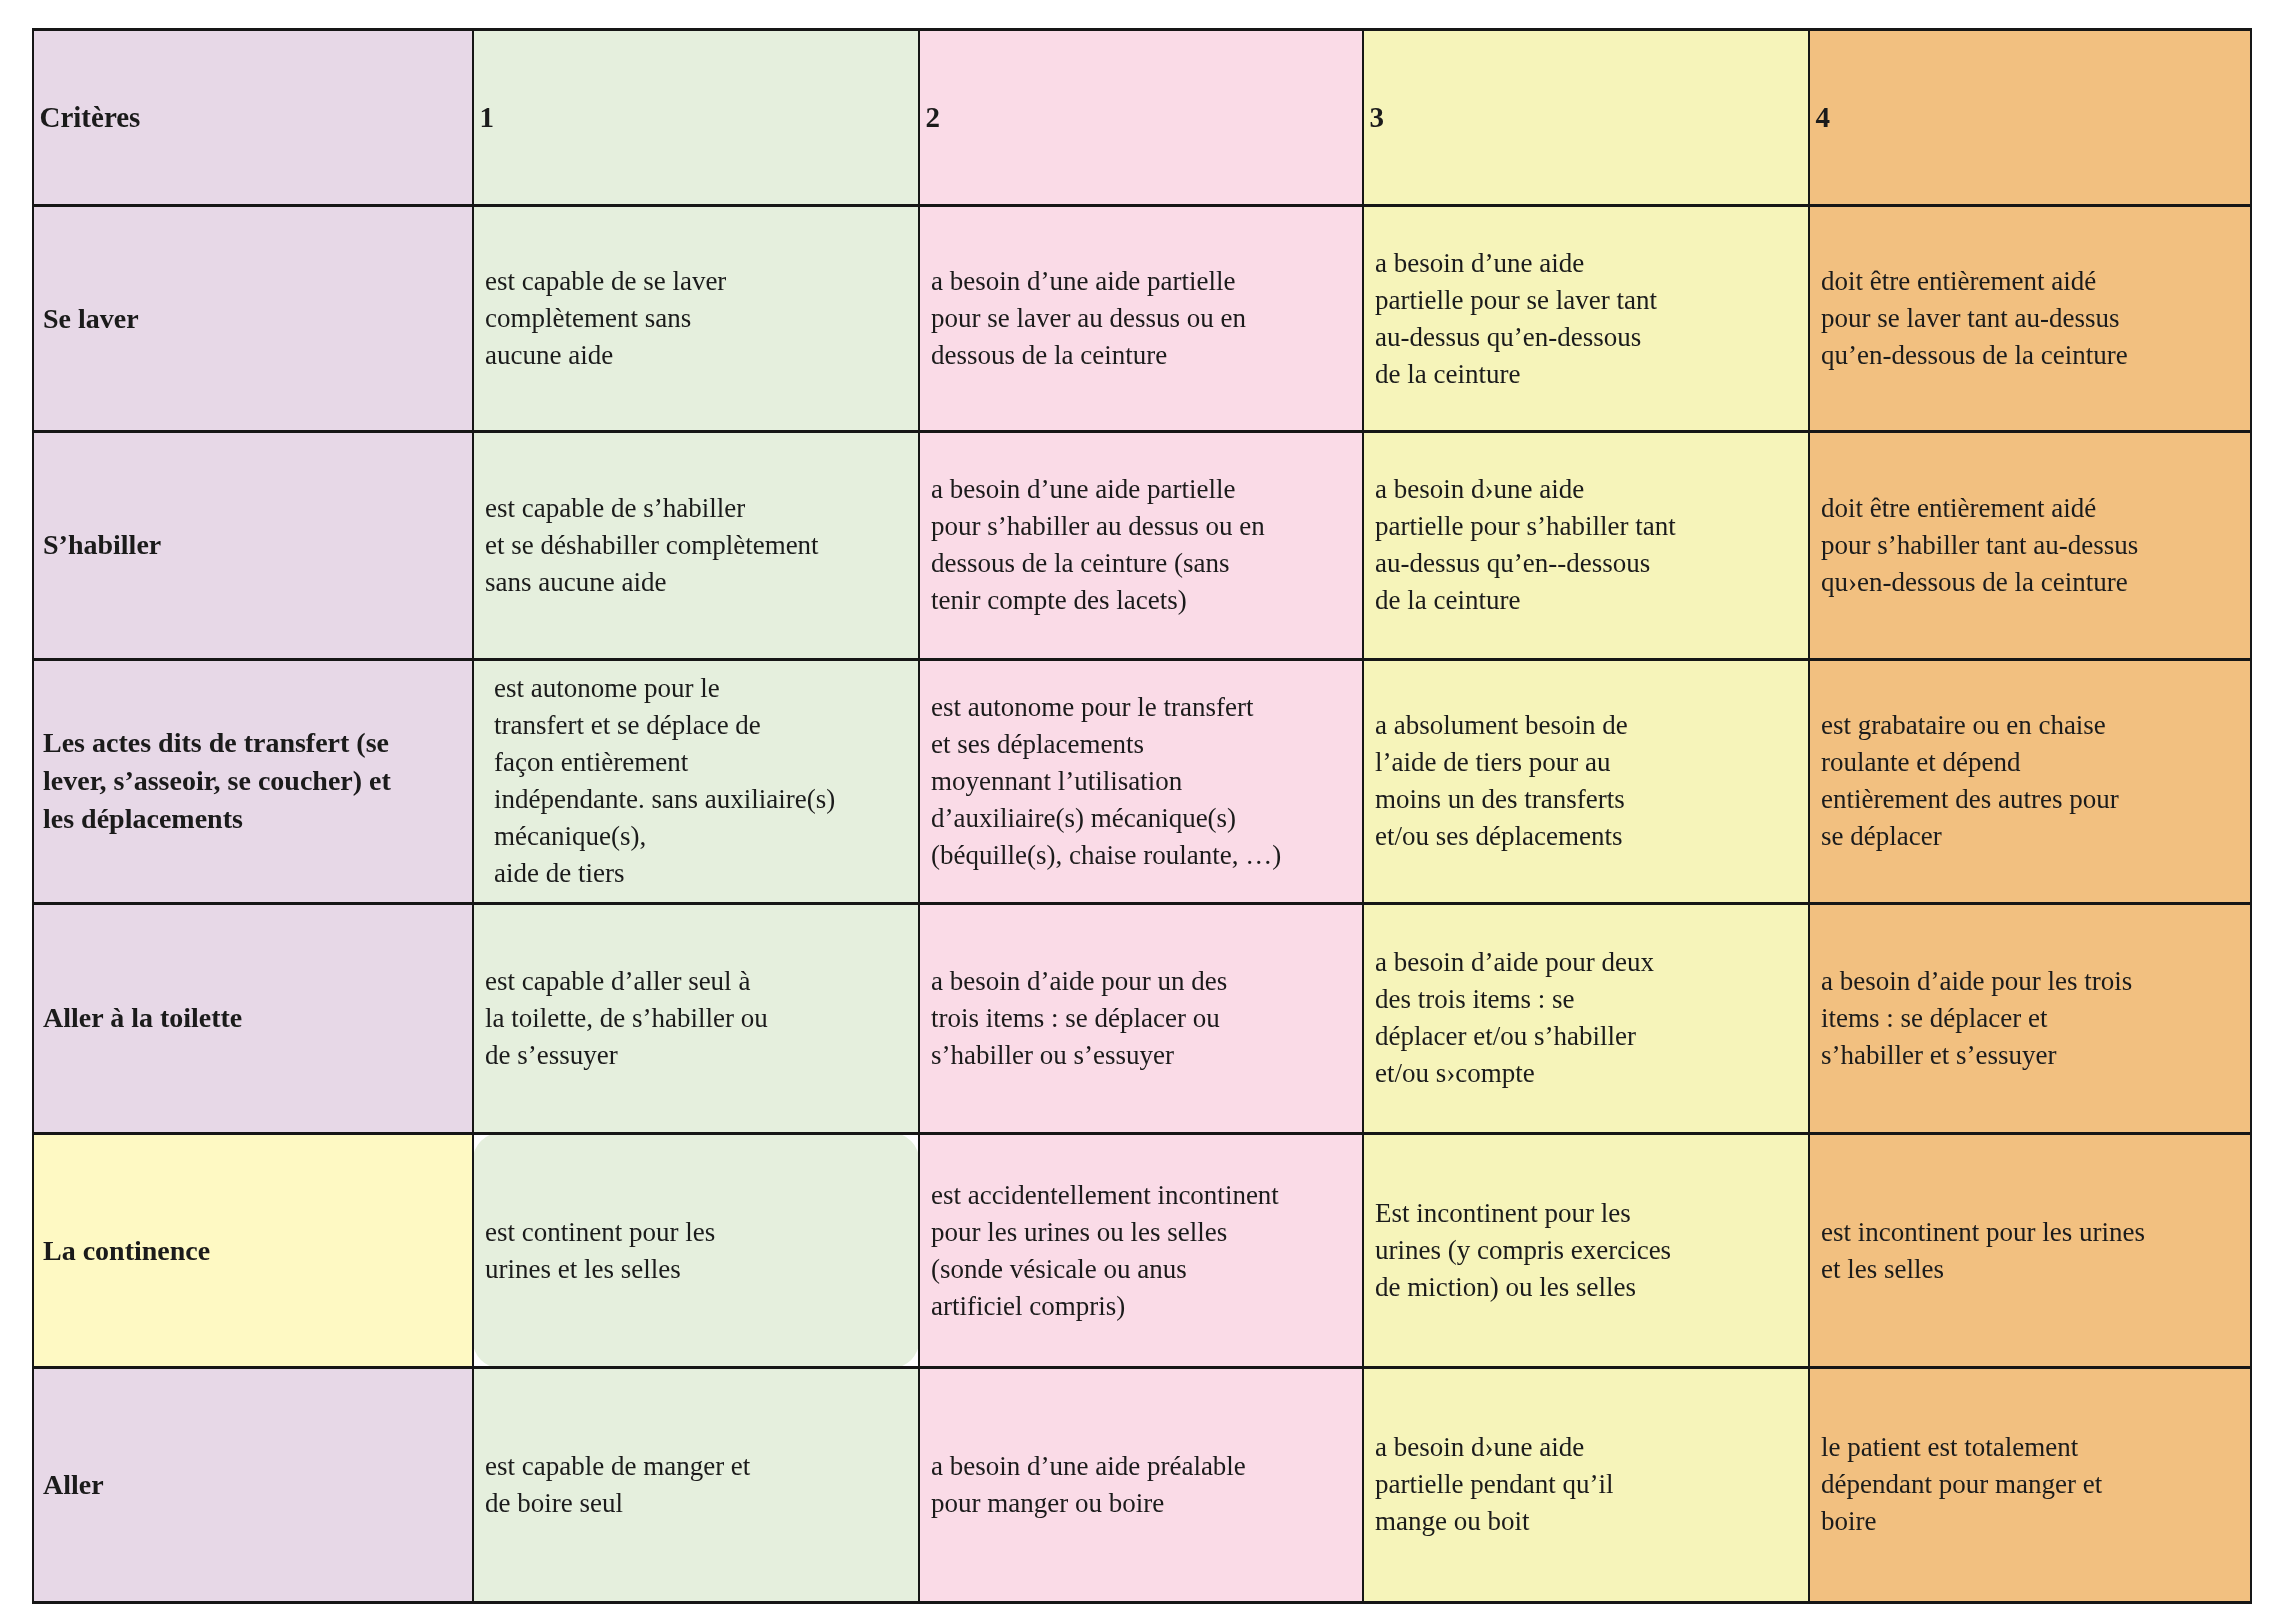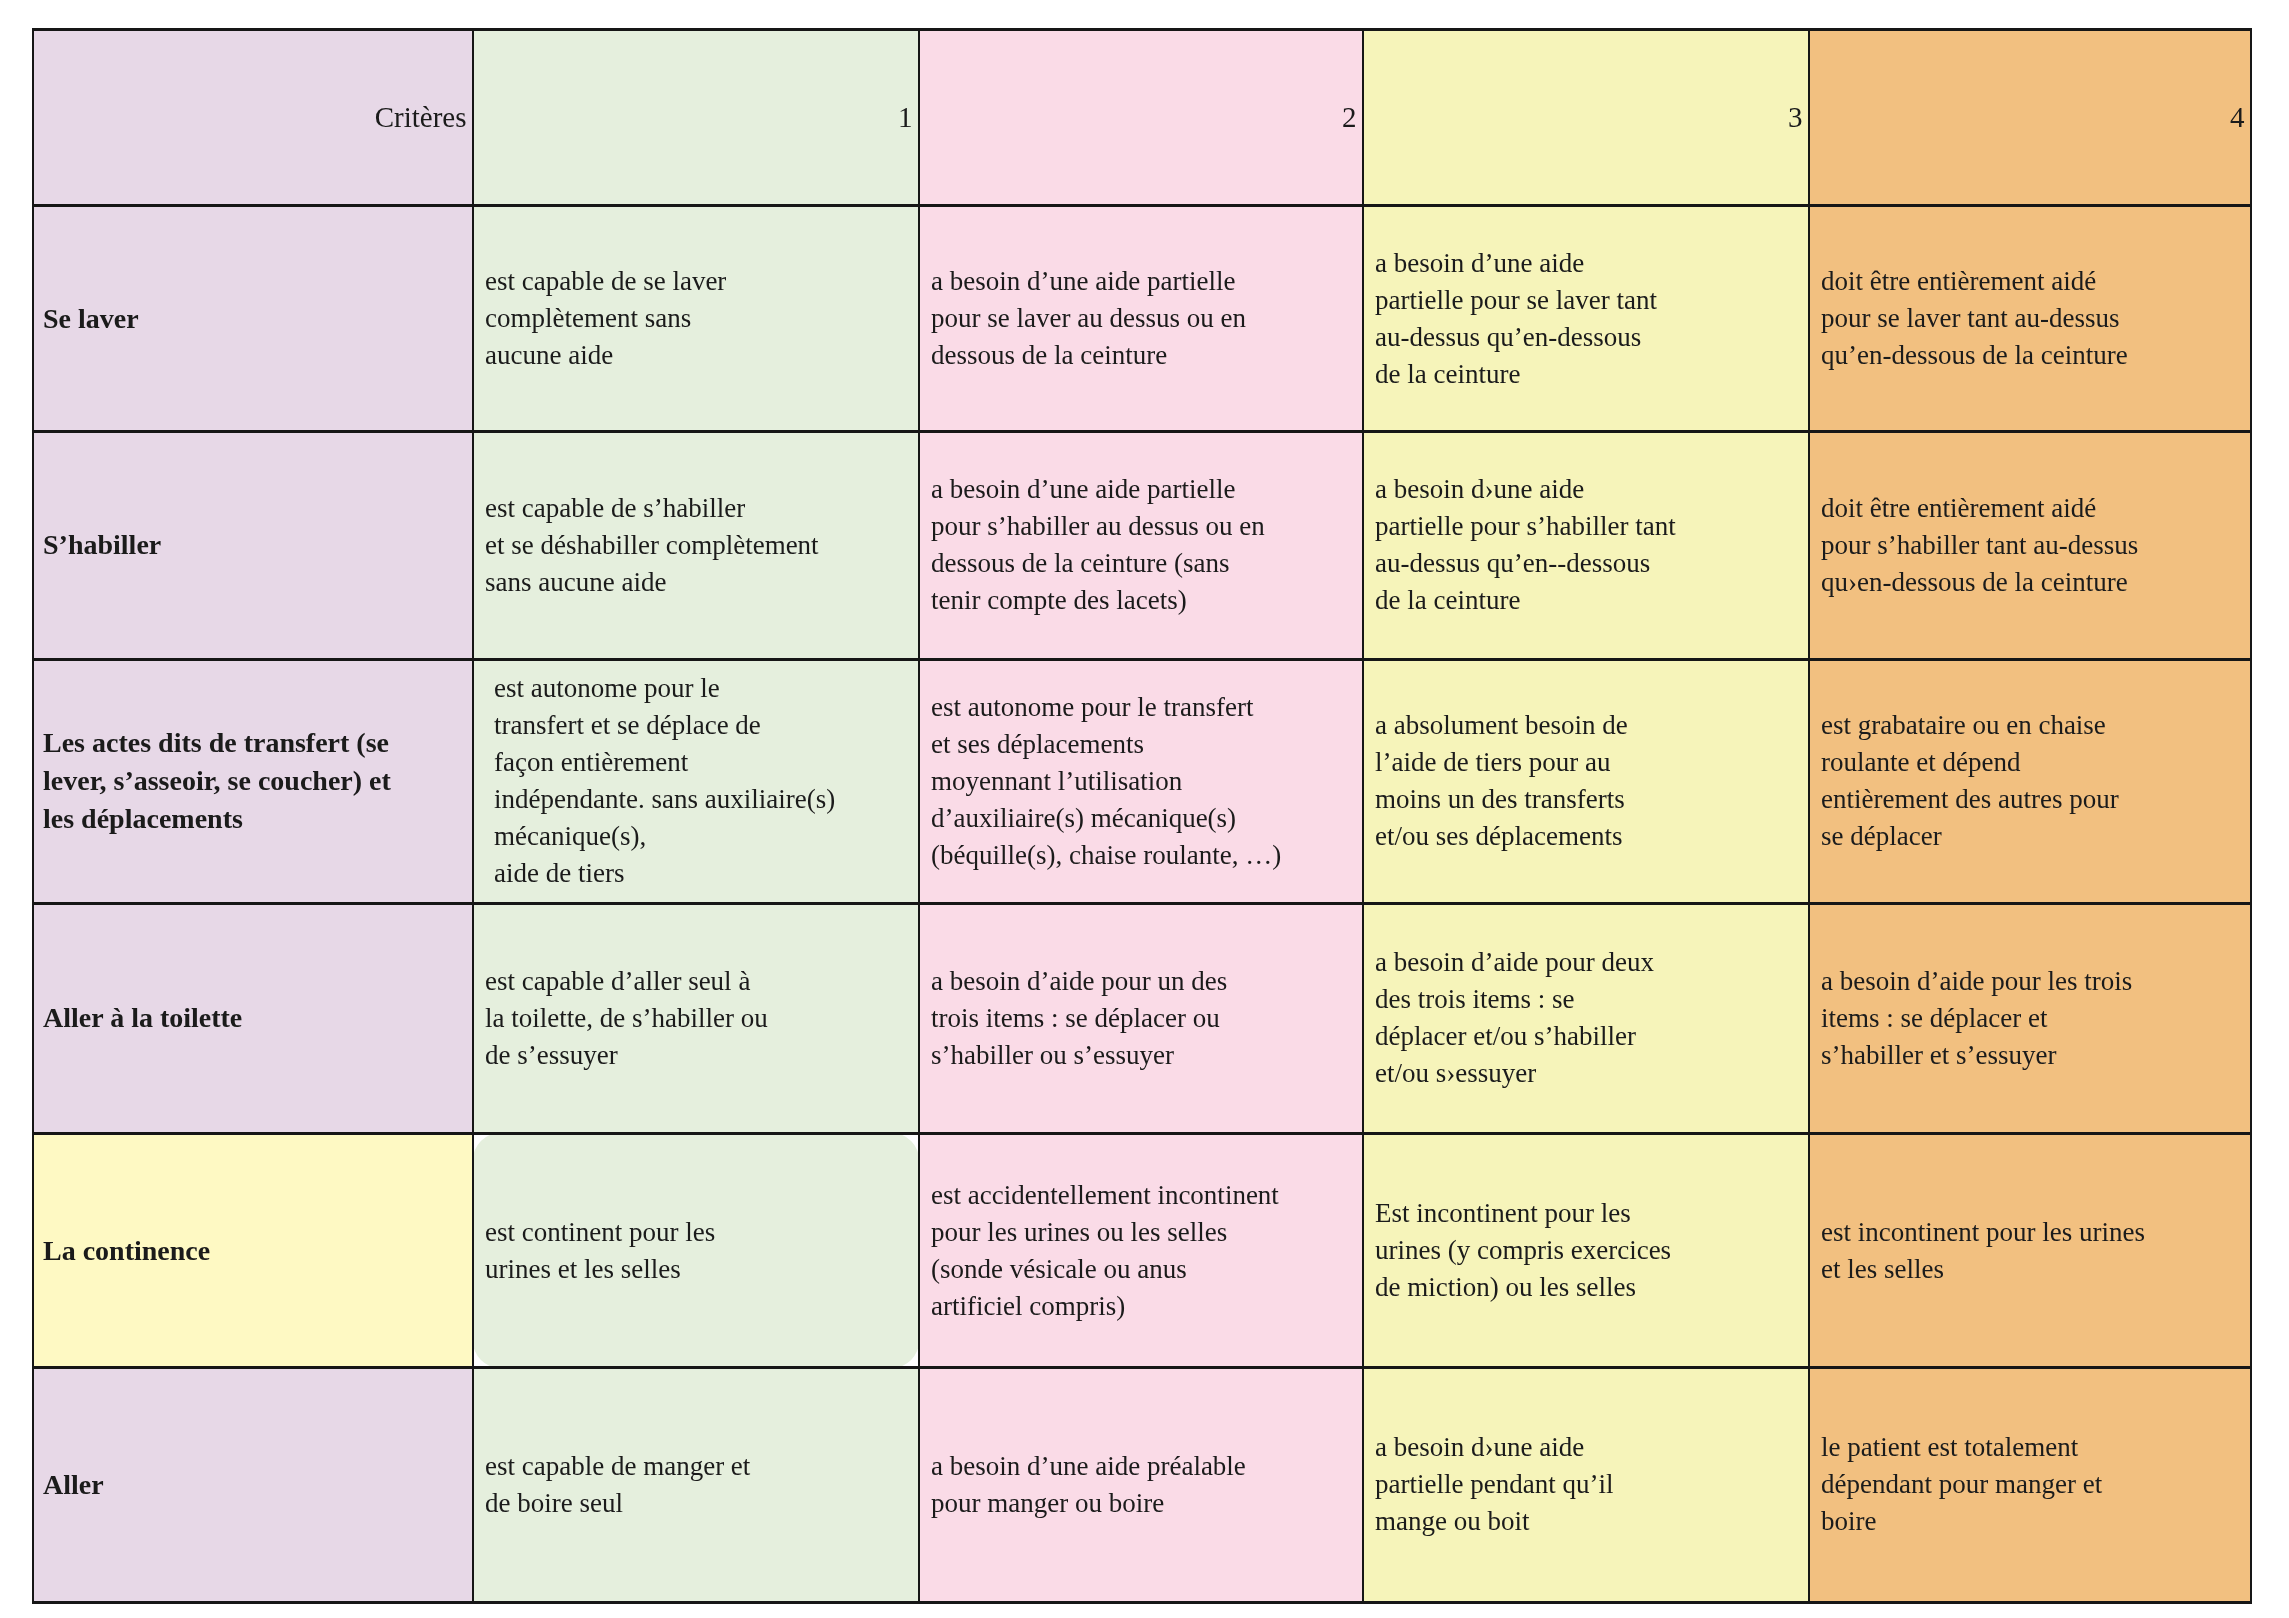--- a/index.html
+++ b/index.html
@@ -21,23 +21,23 @@
   th,td{
     border:2.8px solid #161616;
     border-top-width:3.7px;
     border-bottom-width:3.7px;
     vertical-align:middle;
     padding:9.2px 11px;
     overflow:hidden;
   }
   thead th{
     height:155px; 
-    font-weight:normal;
+    font-weight:bold;
     font-size:29px;
-    text-align:right;
+    text-align:left;
     padding:9.2px 5.5px;
   }
   tbody td{
     font-size:27px;
     line-height:37px;
     text-align:left;
     white-space:pre-line;
   }
   td.rowlabel{
     font-weight:bold;
@@ -136,21 +136,21 @@
         <td class="rowlabel" style="background-color: rgb(231, 216, 231);">Aller à la toilette</td>
         <td style="background-color: rgb(229, 239, 221);">est capable d’aller seul à
 la toilette, de s’habiller ou
 de s’essuyer</td>
         <td style="background-color: rgb(250, 219, 231);">a besoin d’aide pour un des
 trois items : se déplacer ou
 s’habiller ou s’essuyer</td>
         <td style="background-color: rgb(246, 244, 186);">a besoin d’aide pour deux
 des trois items : se
 déplacer et/ou s’habiller
-et/ou s›essuyer</td>
+et/ou s›compte</td>
         <td style="background-color: rgb(242, 192, 128);">a besoin d’aide pour les trois
 items : se déplacer et
 s’habiller et s’essuyer</td>
       </tr>
       <tr class="r4">
         <td class="rowlabel" style="background-color: #fef9c3;">La continence</td>
         <td style="background-color: rgb(229, 239, 221); border-radius: 27px;">est continent pour les
 urines et les selles</td>
         <td style="background-color: rgb(250, 219, 231);">est accidentellement incontinent
 pour les urines ou les selles

